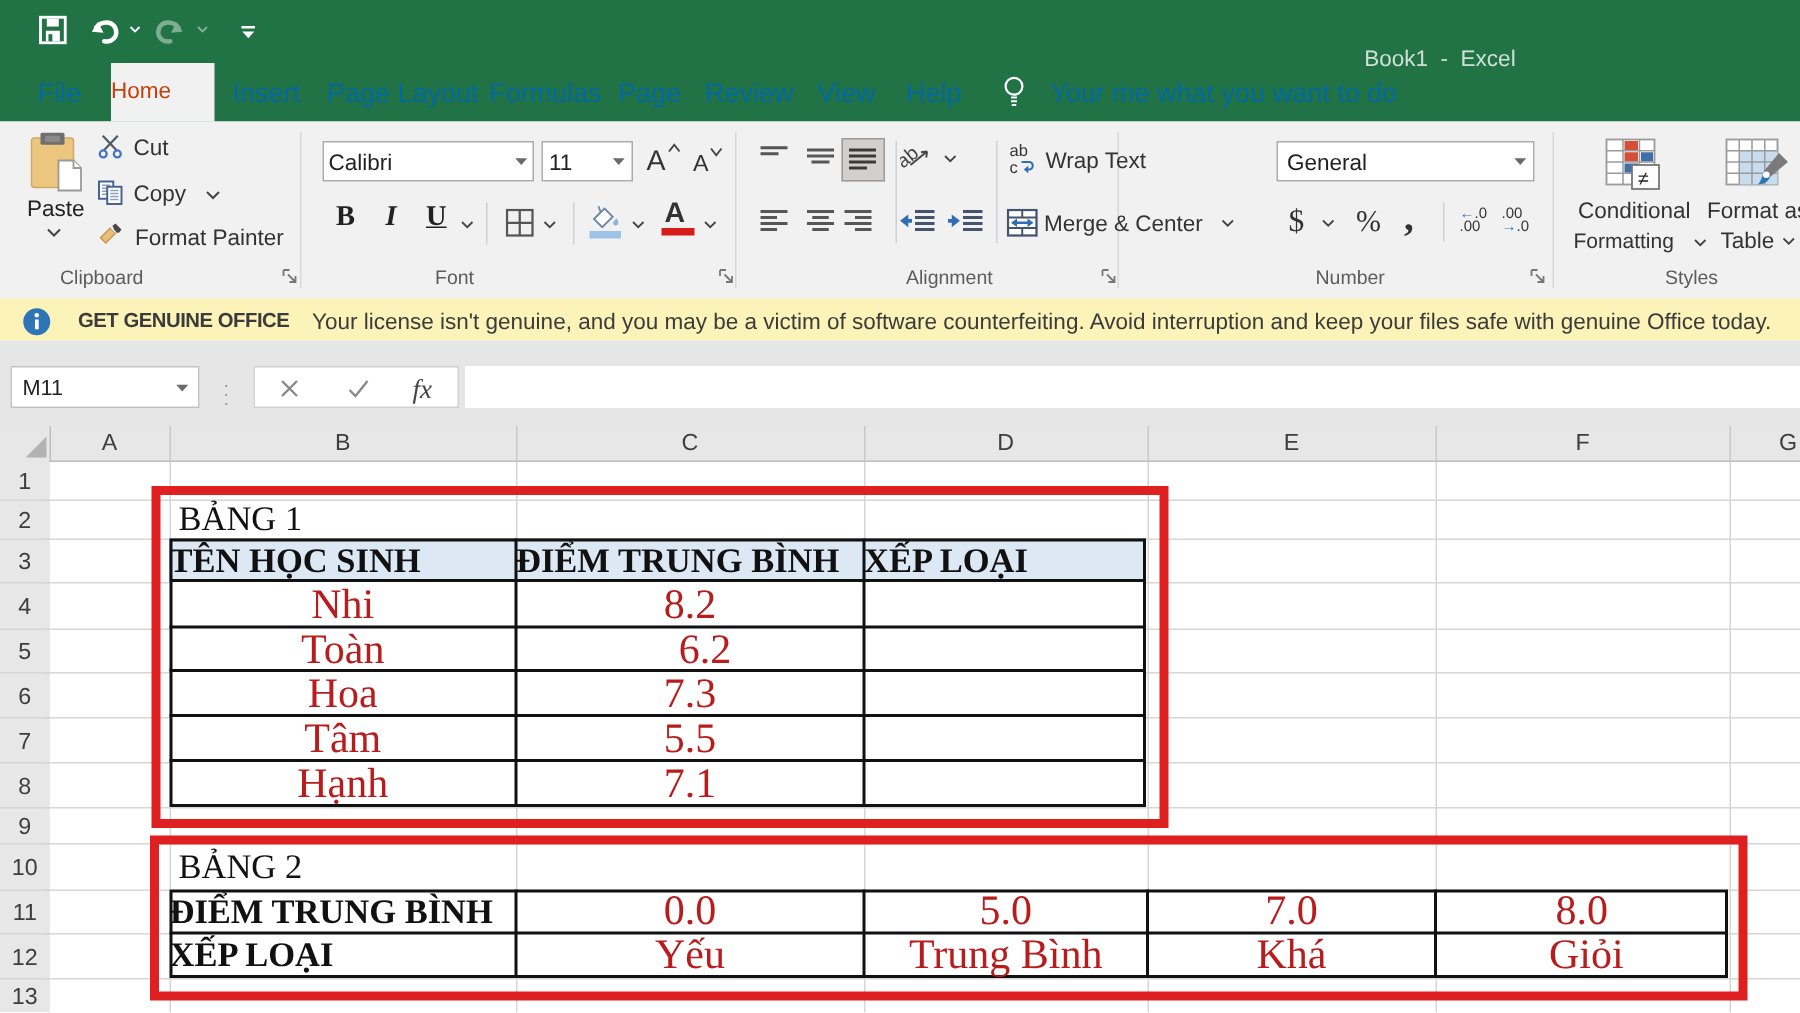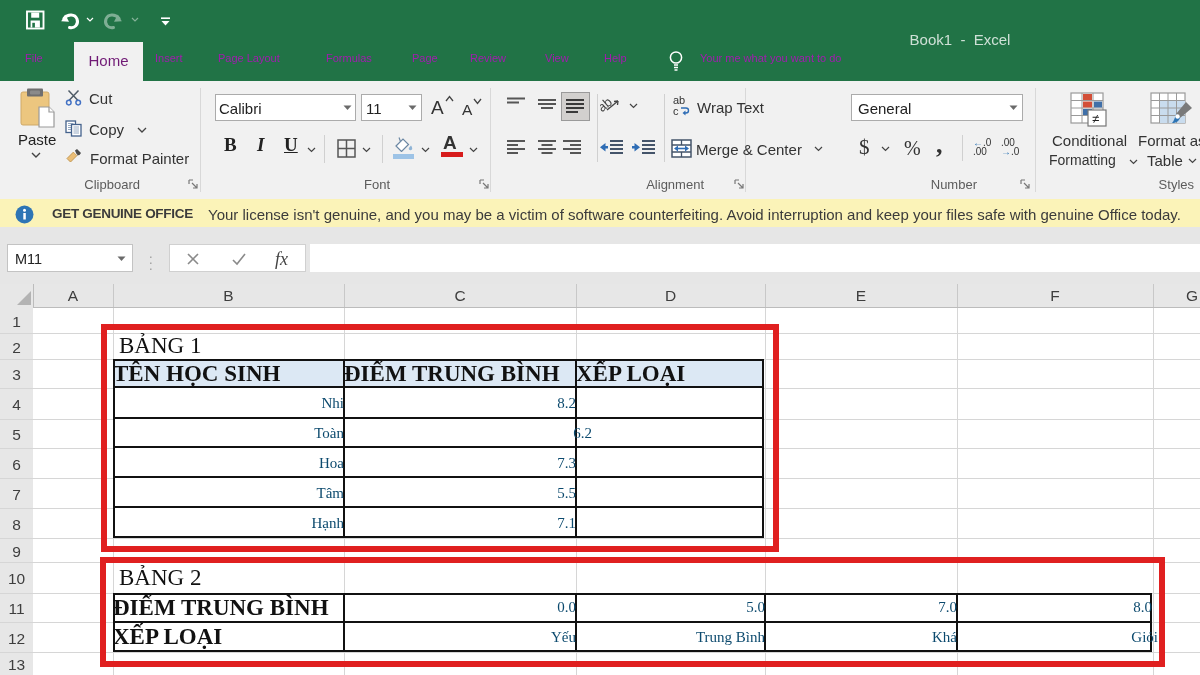--- a/index.html
+++ b/index.html
@@ -1,29 +1,29 @@
 <!DOCTYPE html>
 <html><head>
 <meta charset="utf-8">
 <style>
 html,body{margin:0;padding:0;background:#fff}
 #app{position:relative;width:1200px;height:675px;overflow:hidden;background:#fff;
   font-family:"Liberation Sans",sans-serif;-webkit-font-smoothing:antialiased}
 .abs{position:absolute}
-.tab{color:#a21caf;font-size:11px;white-space:nowrap}
-.glabel{position:absolute;font-size:13px;color:#5c5c5c;text-align:right}
+.tab{color:#0369a1;font-size:18px;white-space:nowrap}
+.glabel{position:absolute;font-size:13px;color:#5c5c5c;text-align:left}
 .combo{position:absolute;background:#fff;border:1px solid #ababab}
 .serif{font-family:"Liberation Serif",serif}
 .gridline-v{position:absolute;width:1px;background:#d6d6d6}
 .gridline-h{position:absolute;height:1px;background:#d6d6d6}
 .hdrsep-v{position:absolute;width:1px;background:#c8c8c8}
 .rownum{position:absolute;left:0;width:33px;text-align:center;color:#3e3e3e;font-size:15.5px}
 .collab{position:absolute;top:285px;height:22px;line-height:22px;text-align:center;color:#3e3e3e;font-size:15.5px}
 .t1h{font-size:23px;font-weight:bold;color:#111;text-align:left}
-.t1c{font-size:15px;color:#0c4a6e;text-align:right}
+.t1c{font-size:28px;color:#b91c1c;text-align:center}
 .rtxt{position:absolute;font-size:15px;color:#333;white-space:nowrap}
 
 </style>
 </head>
 <body>
 <div id="app">
 
 <div class="abs" style="left:0;top:0;width:1200px;height:81px;background:#217346"></div>
 <div class="abs" style="left:957px;top:33px;width:0;height:0;"></div>
 <div class="abs" style="left:860px;top:31px;width:200px;text-align:center;color:rgba(255,255,255,0.78);font-size:15px">Book1&nbsp; -&nbsp; Excel</div>
@@ -50,21 +50,21 @@
 <svg class="abs" style="left:131px;top:17px" width="8" height="6" viewBox="0 0 8 6">
       <path d="M1 1l3 3 3-3" stroke="rgba(255,255,255,0.45)" stroke-width="1.2" fill="none"></path>
     </svg>
 <svg class="abs" style="left:160px;top:17px" width="11" height="9" viewBox="0 0 11 9">
  <path d="M1 1.2h9" stroke="#fff" stroke-width="1.6"></path>
  <path d="M1.5 4 h8 l-4 4.5z" fill="#fff"></path>
 </svg>
 
 <div class="abs" style="left:74px;top:42px;width:69px;height:39px;background:#f1f1f1"></div>
 <div class="abs tab" style="left:25px;top:52px">File</div>
-<div class="abs" style="left:74px;top:52px;width:69px;text-align:center;color:#701a75;font-size:15px">Home</div>
+<div class="abs" style="left:74px;top:52px;width:69px;color:#c2410c;font-size:15px">Home</div>
 <div class="abs tab" style="left:155px;top:52px">Insert</div>
 <div class="abs tab" style="left:218px;top:52px">Page Layout</div>
 <div class="abs tab" style="left:326px;top:52px">Formulas</div>
 <div class="abs tab" style="left:412px;top:52px">Page</div>
 <div class="abs tab" style="left:470px;top:52px">Review</div>
 <div class="abs tab" style="left:545px;top:52px">View</div>
 <div class="abs tab" style="left:604px;top:52px">Help</div>
 <svg class="abs" style="left:667px;top:49px" width="18" height="24" viewBox="0 0 18 24">
  <circle cx="9" cy="8.5" r="5.6" fill="none" stroke="#fff" stroke-width="1.5"></circle>
  <path d="M7 16h4M7 18.5h4M7.5 21h3" stroke="#fff" stroke-width="1.3"></path>

